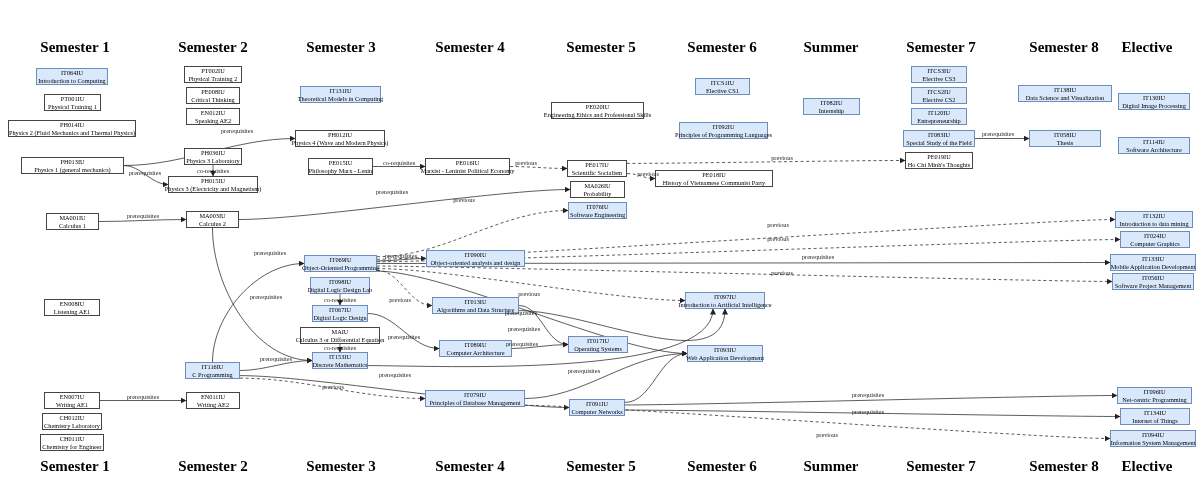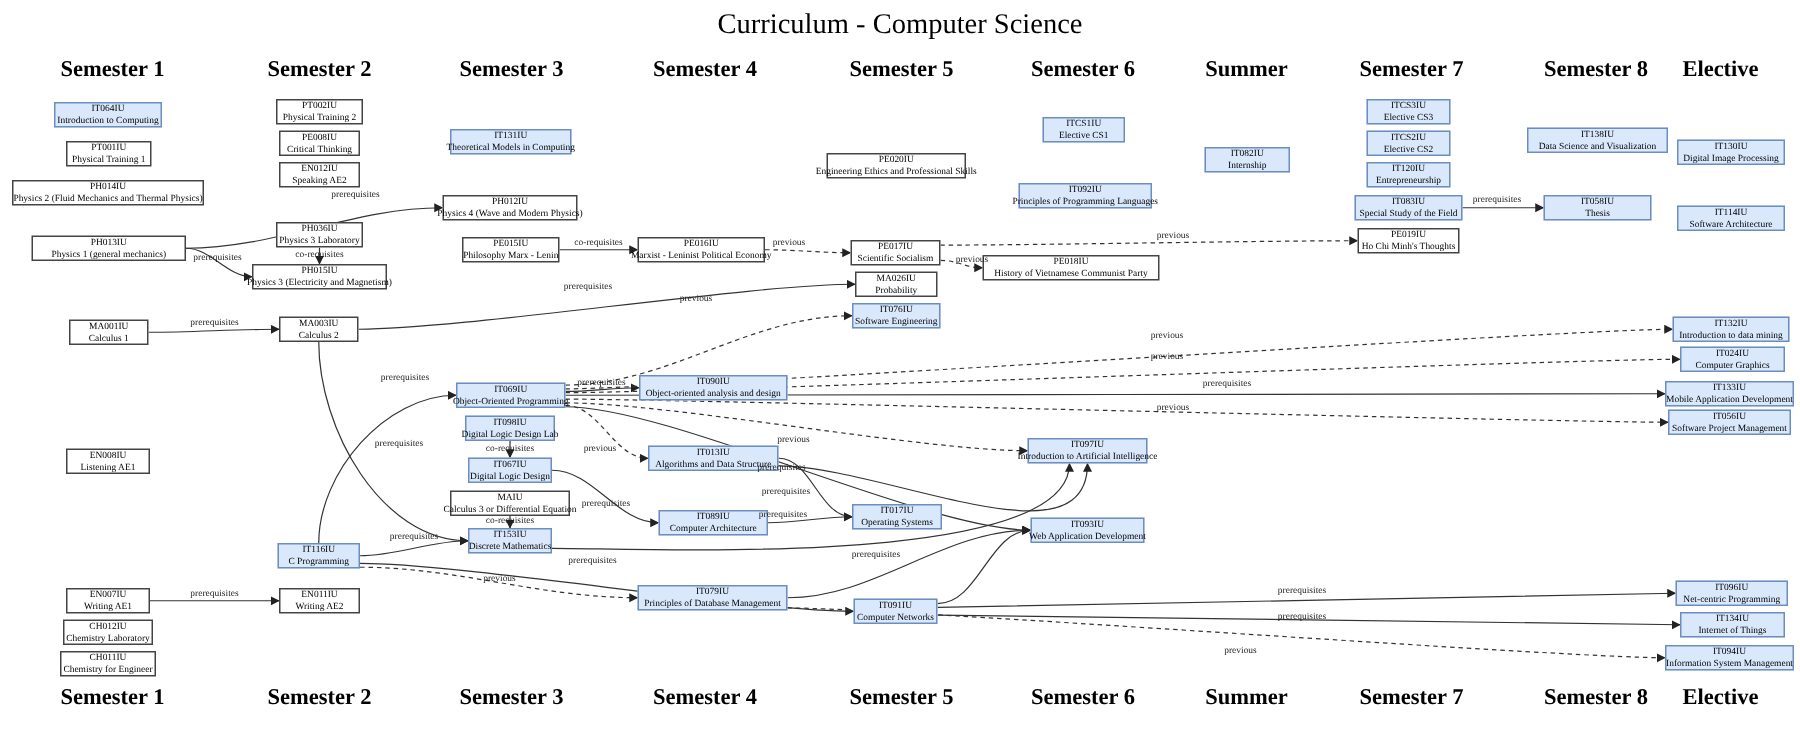--- a/index.html
+++ b/index.html
@@ -58,21 +58,20 @@
         <path d="M377,256.7 C445.777840908246,256.7 499.222159091754,210.5 568,210.5" class="edge prev" marker-end="url(#arr)"></path>
         <path d="M377,270.3 C399.85486600266995,270.3 409.14513399733005,305.5 432,305.5" class="edge prev" marker-end="url(#arr)"></path>
         <path d="M377,268.6 C447,268.6 615,300.5 685,300.5" class="edge prev" marker-end="url(#arr)"></path>
         <path d="M377,259.25 C447,259.25 1045,219.5 1115,219.5" class="edge prev" marker-end="url(#arr)"></path>
         <path d="M377,261.8 C447,261.8 1050,239.5 1120,239.5" class="edge prev" marker-end="url(#arr)"></path>
         <path d="M377,266.05 C447,266.05 1042,281.5 1112,281.5" class="edge prev" marker-end="url(#arr)"></path>
         <path d="M240,378.15 C305.1405596095858,378.15 359.8594403904142,398.5 425,398.5" class="edge prev" marker-end="url(#arr)"></path>
         <path d="M525,405.3 C595,405.3 1040,438.5 1110,438.5" class="edge prev" marker-end="url(#arr)"></path>
       </g>
   </svg>
-  <div class="title">Curriculum - Computer Science</div>
   <div id="headers">
       <div class="hdr" style="left: 75px; top: 47px;">Semester 1</div>
       <div class="hdr" style="left: 75px; top: 466px;">Semester 1</div>
       <div class="hdr" style="left: 213px; top: 47px;">Semester 2</div>
       <div class="hdr" style="left: 213px; top: 466px;">Semester 2</div>
       <div class="hdr" style="left: 341px; top: 47px;">Semester 3</div>
       <div class="hdr" style="left: 341px; top: 466px;">Semester 3</div>
       <div class="hdr" style="left: 470px; top: 47px;">Semester 4</div>
       <div class="hdr" style="left: 470px; top: 466px;">Semester 4</div>
       <div class="hdr" style="left: 601px; top: 47px;">Semester 5</div>

